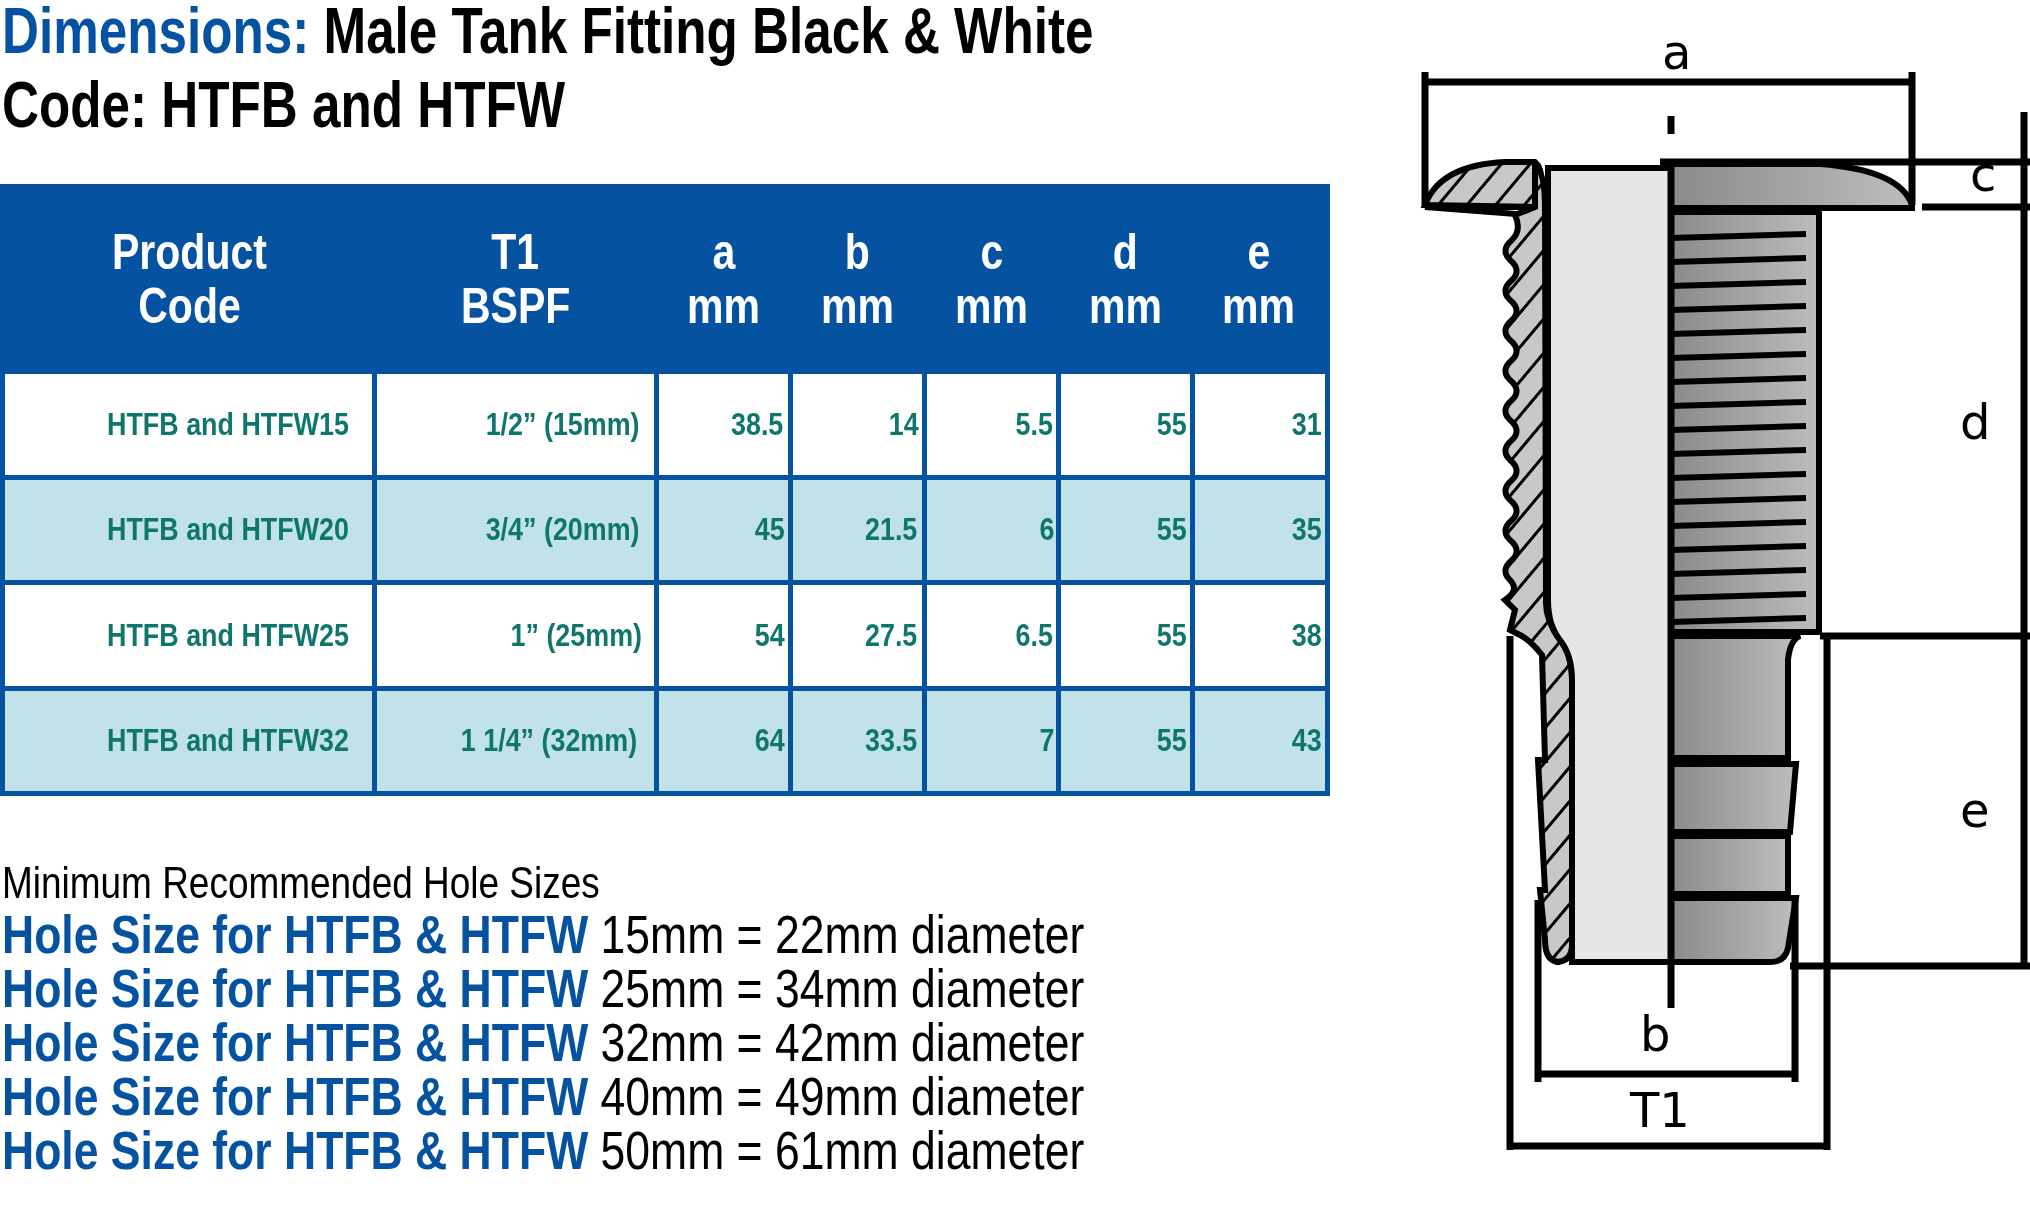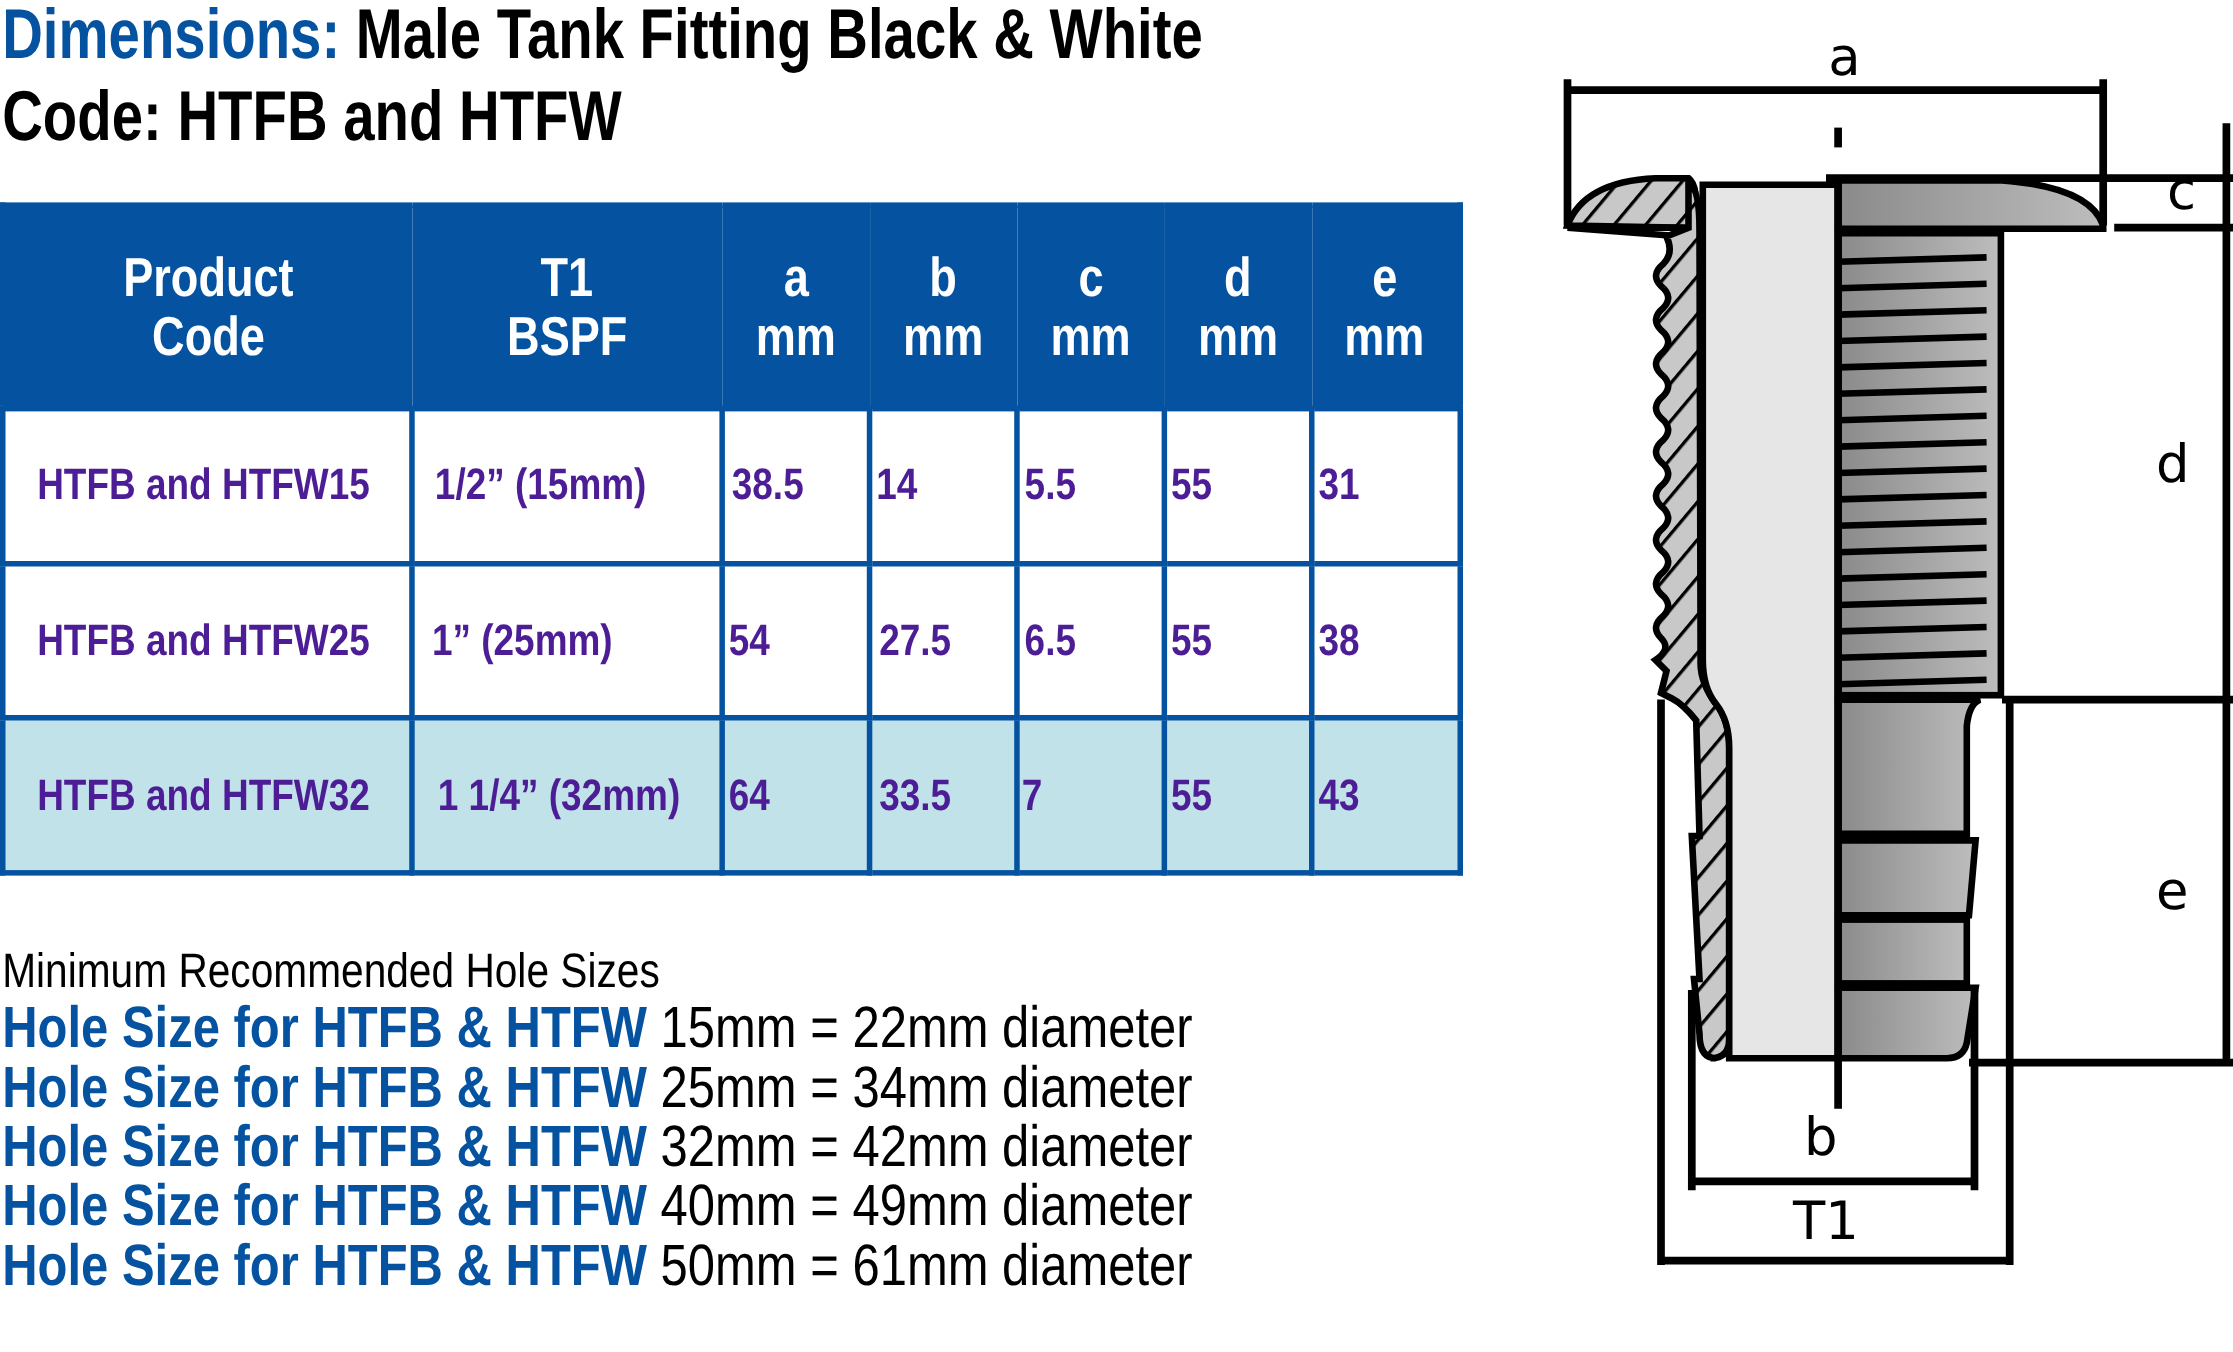--- a/index.html
+++ b/index.html
@@ -3,21 +3,21 @@
 <meta charset="utf-8">
 <style>
   html, body { margin:0; padding:0; background:#ffffff; }
   body { width:2030px; height:1229px; position:relative; overflow:hidden; font-family:"Liberation Sans", sans-serif; }
   #title { position:absolute; left:2px; top:-6px; font-weight:bold; font-size:64px; line-height:74px; color:#000; white-space:nowrap; }
   #title .line { transform:scaleX(0.80); transform-origin:left top; display:block; }
   #title .accent { color:#0553a0; }
   #spec-table { position:absolute; left:0; top:184px; width:1330px; height:612px; border-collapse:collapse; table-layout:fixed;border-radius:29px; }
   #spec-table th { background:#0553a0; color:#fff; font-weight:bold; font-size:50px; line-height:54px; height:180px; padding:0; border:none; }
   #spec-table th span { display:inline-block; transform:scaleX(0.82); }
-  #spec-table td { border:5px solid #0553a0; color:#4c1d95; font-weight:bold; font-size:40px; text-align:left; padding:0; height:62px; white-space:nowrap; }
+  #spec-table td { border:5px solid #0553a0; color:#0f766e; font-weight:bold; font-size:32px; text-align:right; padding:0; height:62px; white-space:nowrap; }
   #spec-table td span { display:inline-block; transform:scaleX(0.84); }
   #spec-table tr.alt td { background:#c2e2ea; }
   #spec-table tr.plain td { background:#ffffff; }
   #spec-table { border:5px solid #0553a0; }
   #holes { position:absolute; left:2px; top:858px; white-space:nowrap; }
   #holes .heading { font-weight:normal; font-size:44px; line-height:50px; color:#000; }
   #holes .row { font-size:53px; line-height:54px; color:#000; }
   #holes .inner { display:inline-block; transform:scaleX(0.84); transform-origin:left top; }
   #holes .lbl { color:#0553a0; font-weight:bold; }
   #diagram { position:absolute; left:1380px; top:0; width:650px; height:1229px; }
@@ -54,20 +54,29 @@
   </thead>
   <tbody>
     <tr class="plain">
       <td><span>HTFB and HTFW15</span></td>
       <td><span>1/2” (15mm)</span></td>
       <td><span>38.5</span></td>
       <td><span>14</span></td>
       <td><span>5.5</span></td>
       <td><span>55</span></td>
       <td><span>31</span></td>
+    </tr>
+    <tr class="alt">
+      <td><span>HTFB and HTFW20</span></td>
+      <td><span>3/4” (20mm)</span></td>
+      <td><span>45</span></td>
+      <td><span>21.5</span></td>
+      <td><span>6</span></td>
+      <td><span>55</span></td>
+      <td><span>35</span></td>
     </tr>
     <tr class="plain">
       <td><span>HTFB and HTFW25</span></td>
       <td><span>1” (25mm)</span></td>
       <td><span>54</span></td>
       <td><span>27.5</span></td>
       <td><span>6.5</span></td>
       <td><span>55</span></td>
       <td><span>38</span></td>
     </tr>

